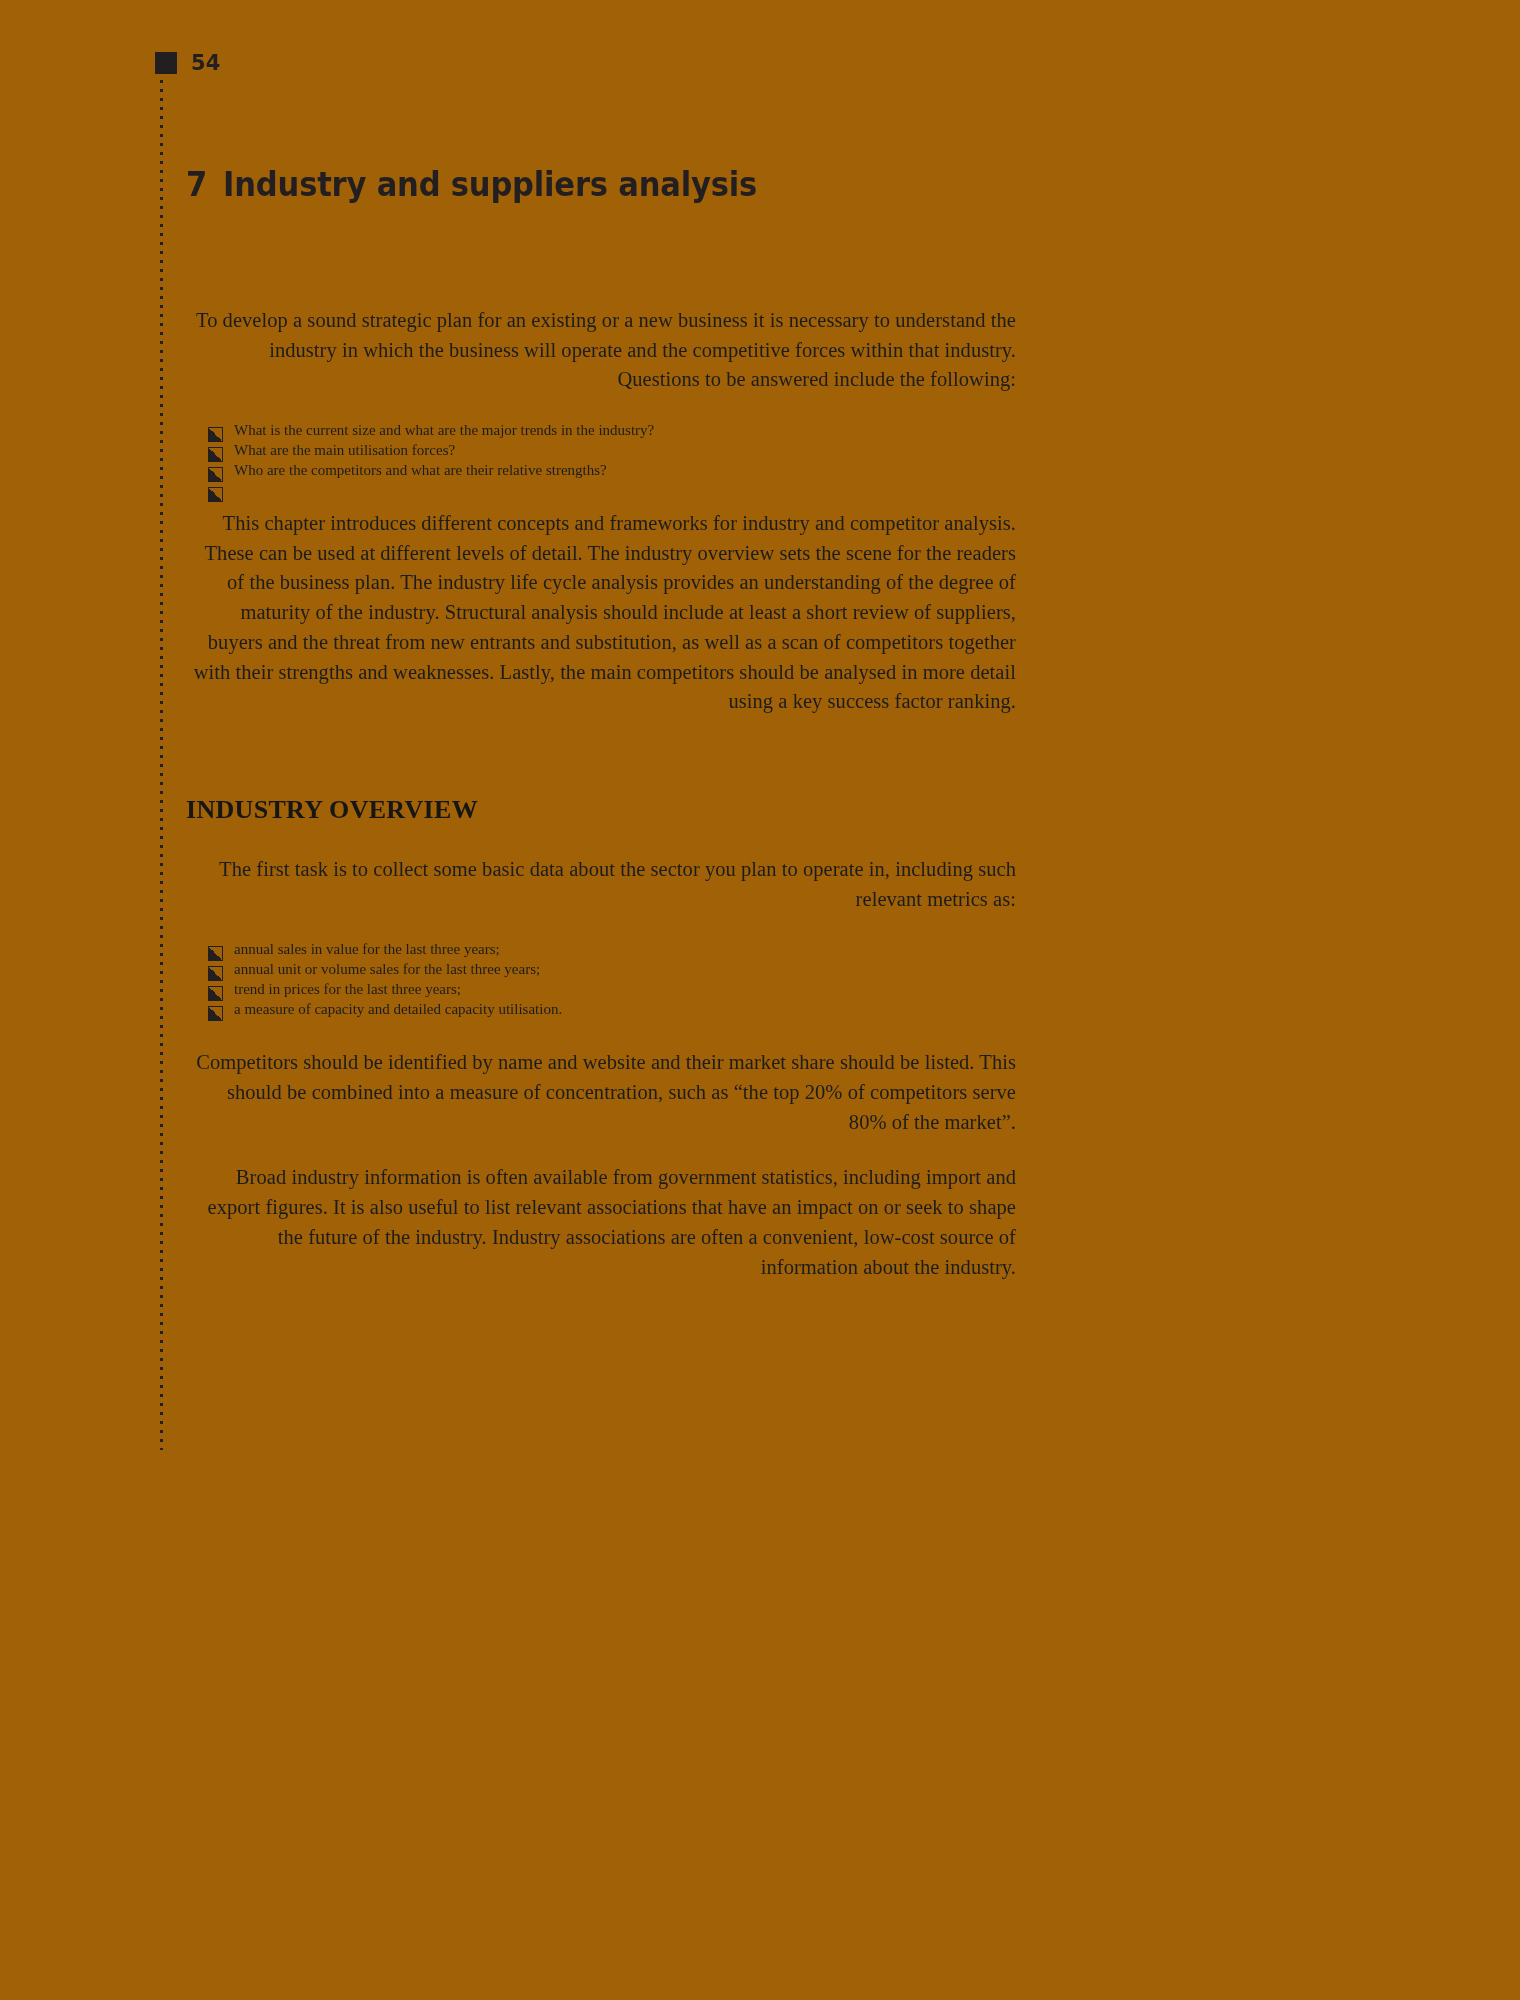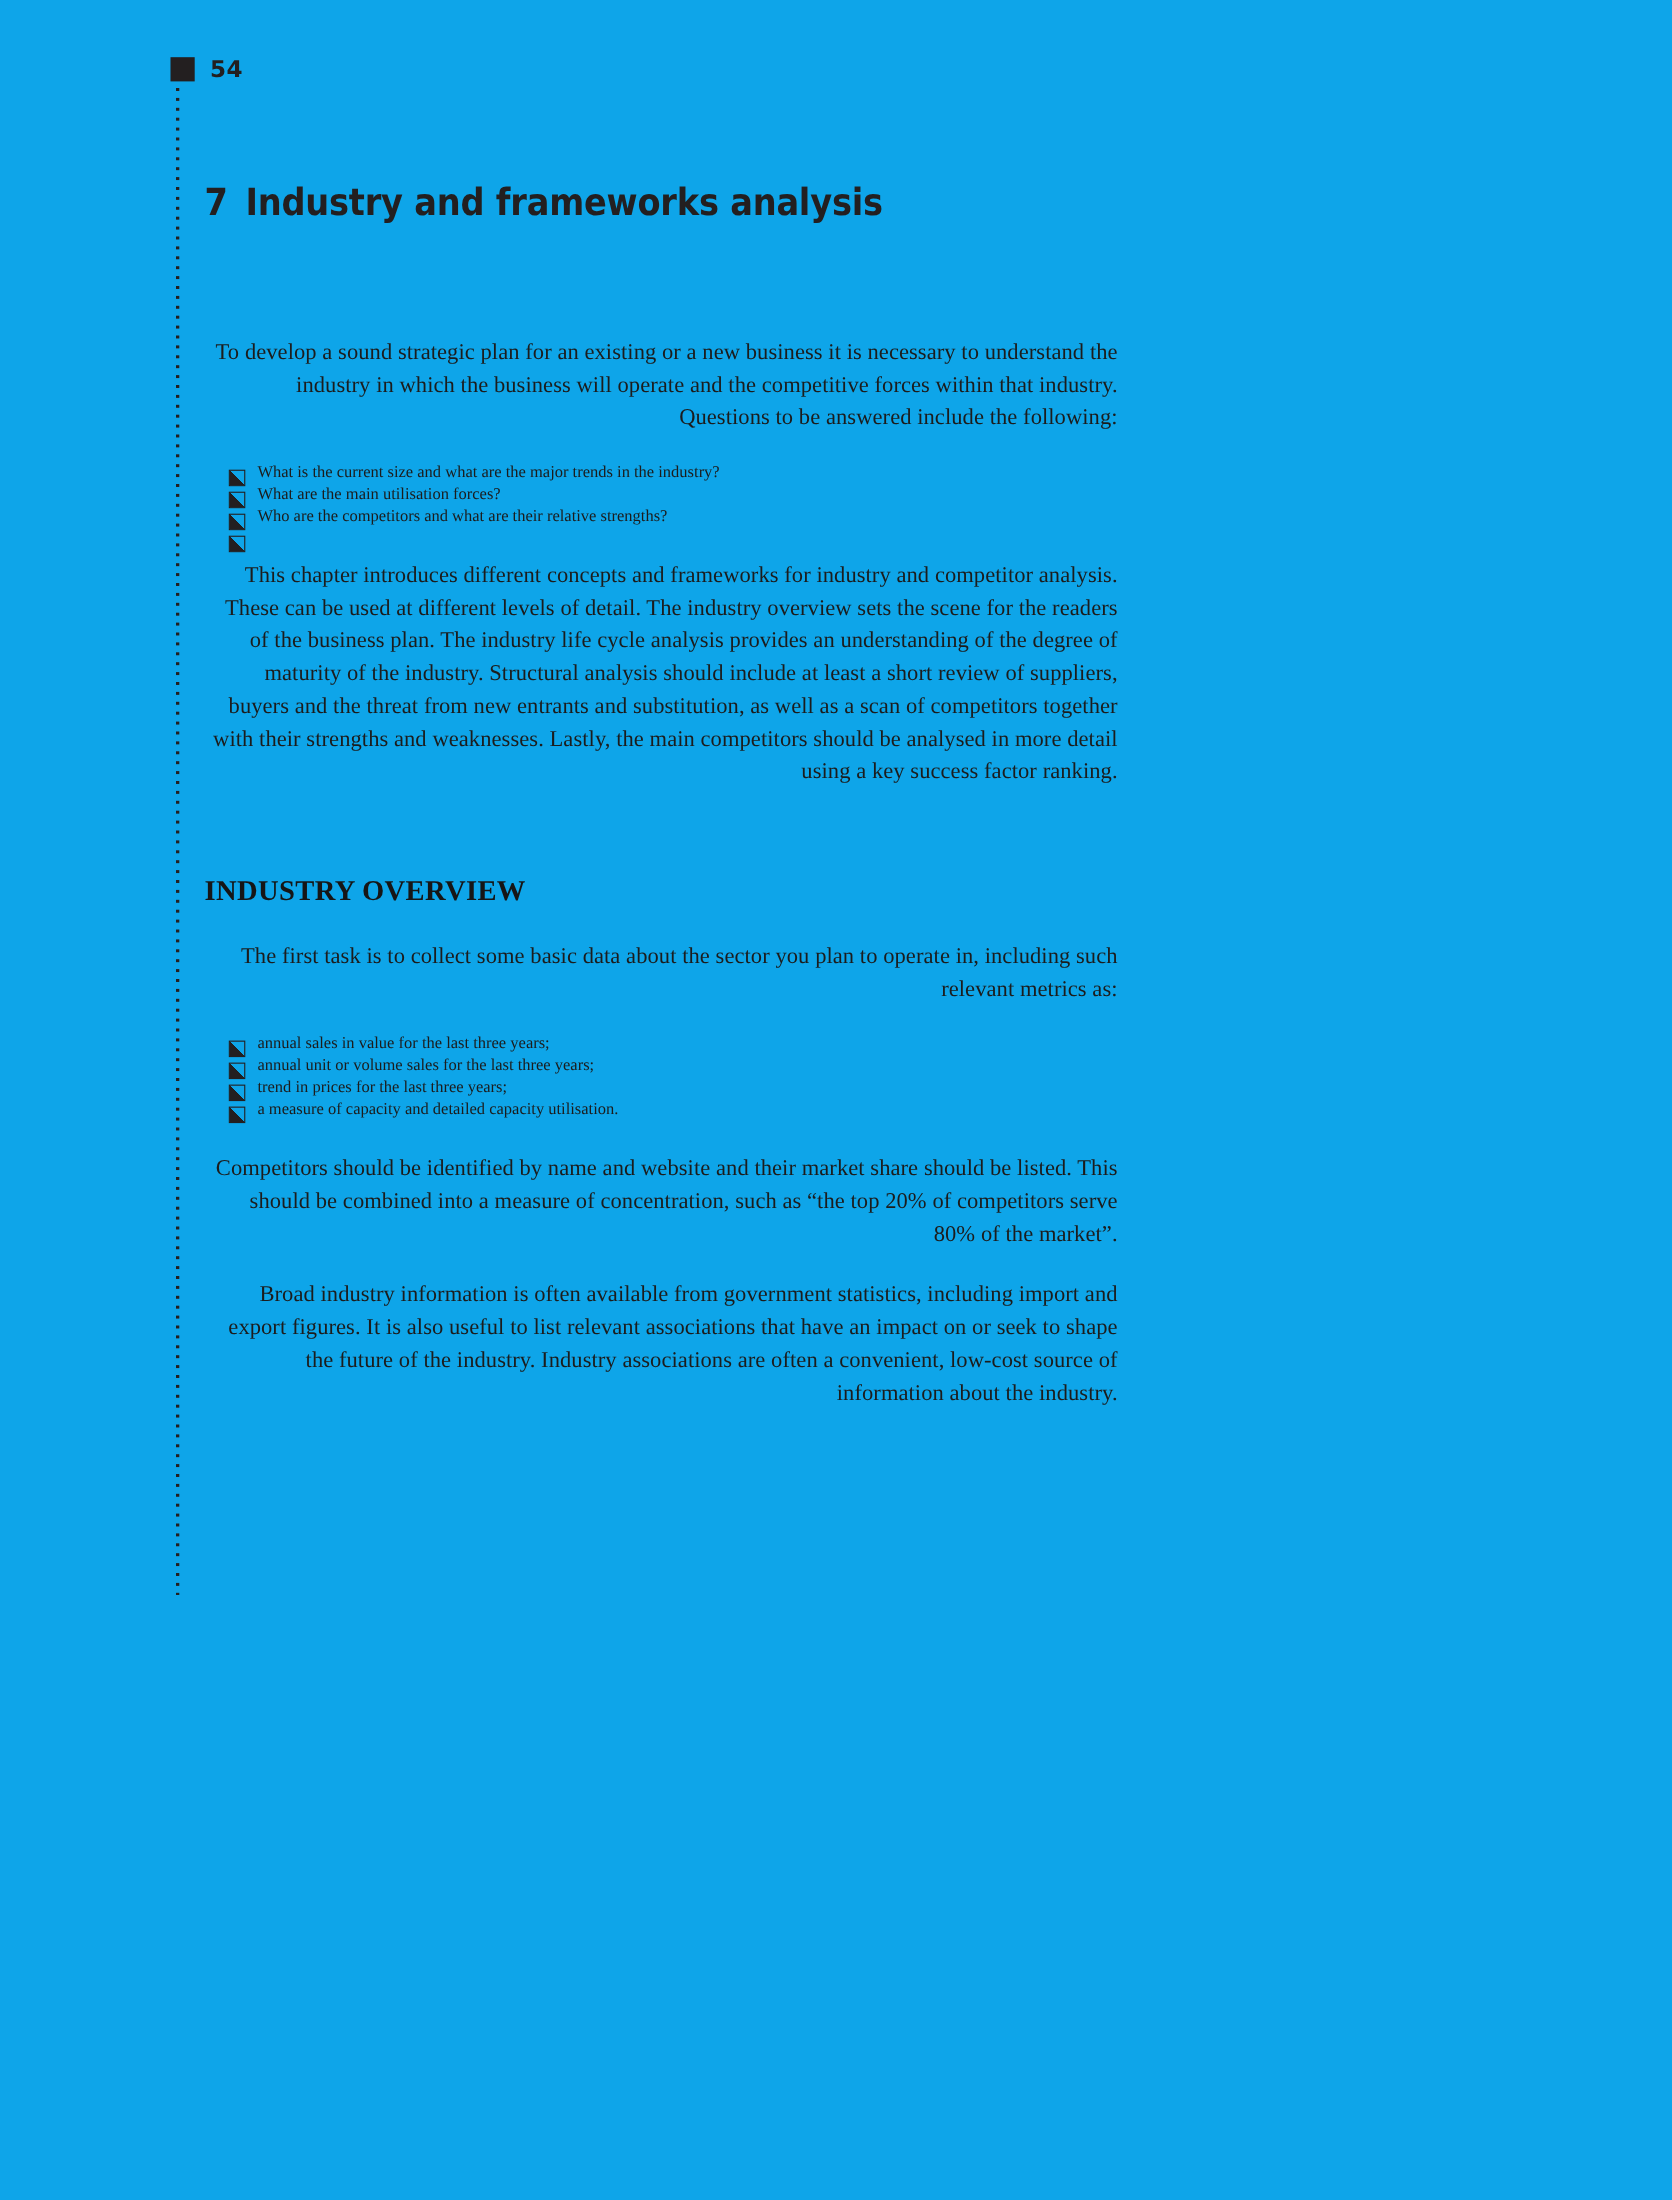--- a/index.html
+++ b/index.html
@@ -12,21 +12,21 @@
     height: 2000px;
     position: relative;
     font-family: "Liberation Serif", "DejaVu Serif", serif;
     color: #1a1a1a;
     overflow: hidden;
   }
 
   .page {
     position: absolute;
     inset: 0;
-    background: #0ea5e9;
+    background: #a16207;
   }
 
   
   .folio-block {
     position: absolute;
     left: 155px;
     top: 52px;
     display: flex;
     align-items: center;
     gap: 14px;
@@ -151,21 +151,21 @@
   <div class="folio-block">
     <span class="folio-square"></span>
     <span class="folio-number">54</span>
   </div>
 
   <div class="margin-rule"></div>
 
   <div class="column">
 
     <h1 class="chapter-title">
-      <span class="num">7</span><span>Industry and frameworks analysis</span>
+      <span class="num">7</span><span>Industry and suppliers analysis</span>
     </h1>
 
     <div class="gap-title-objectives"></div>
 
 
     <div class="gap-heading-para"></div>
 
     <p class="body">To develop a sound strategic plan for an existing or a new business it is necessary to understand the industry in which the business will operate and the competitive forces within that industry. Questions to be answered include the following:</p>
 
     <div class="gap-para-list"></div>

